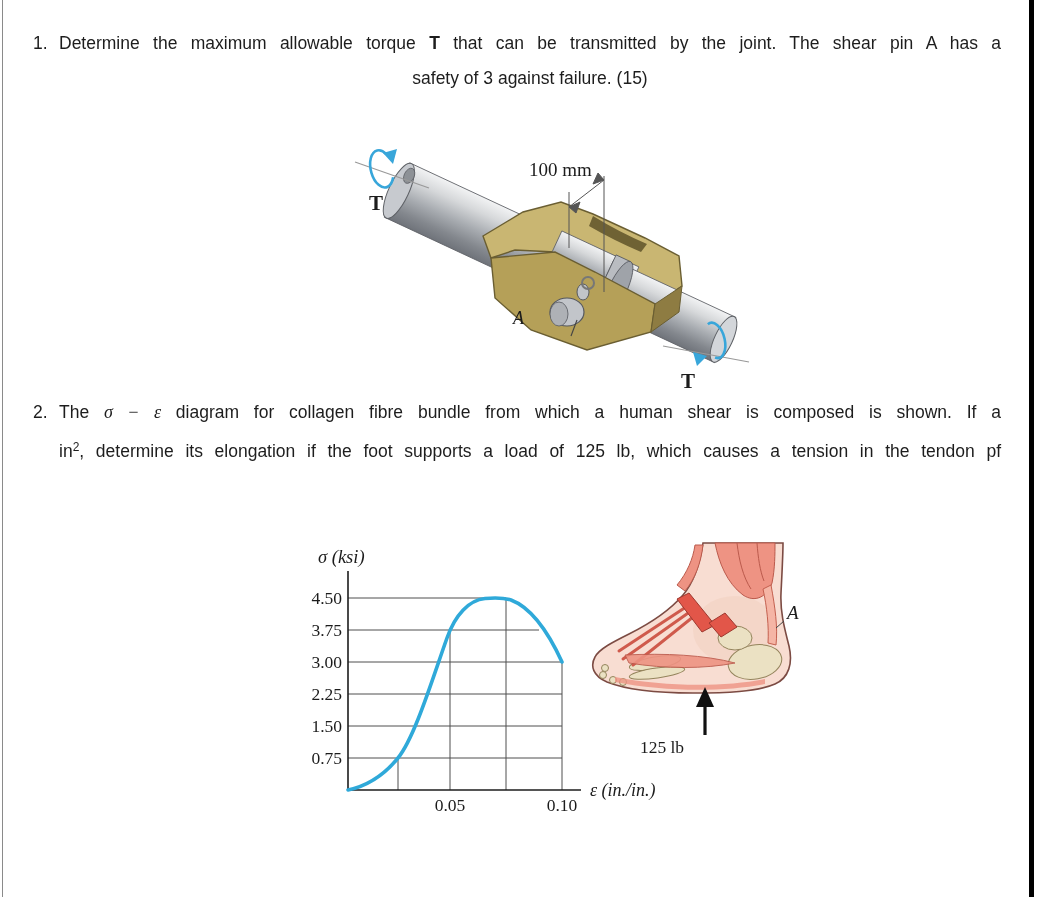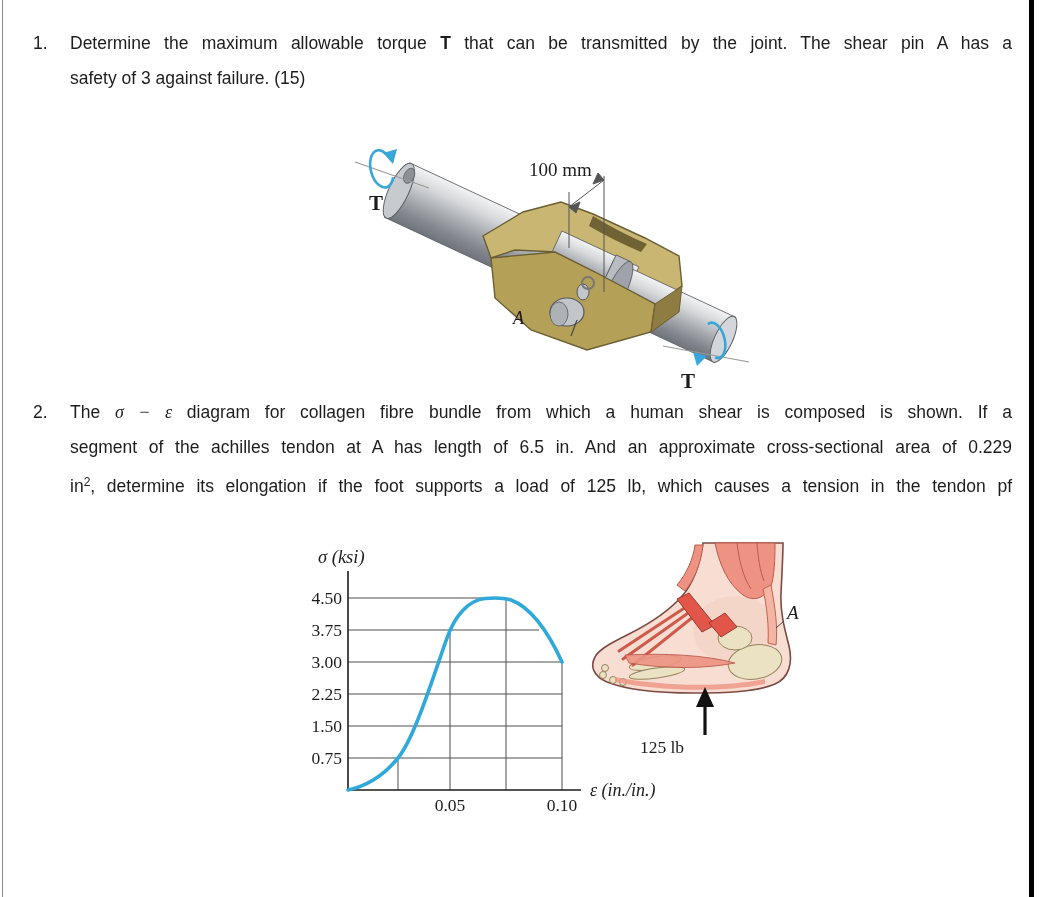--- a/index.html
+++ b/index.html
@@ -5,23 +5,23 @@
   html,body { margin:0; padding:0; }
   body {
     width:1039px; height:897px; position:relative; overflow:hidden;
     background:#ffffff; font-family:"Liberation Sans", sans-serif;
   }
   .border-left  { position:absolute; left:2px; top:0; width:1px; height:897px; background:#8a8a8a; }
   .border-right { position:absolute; left:1029px; top:0; width:5px; height:897px; background:#000; }
 
   .question { position:absolute; left:0; width:1039px; color:#1d1d1d; font-size:17.5px; line-height:35px; }
   .qnum  { position:absolute; left:33px; top:0; }
-  .qbody { position:absolute; left:70px; top:0; width:942px; }
+  .qbody { position:absolute; left:59px; top:0; width:942px; }
   .jline { text-align:justify; text-align-last:justify; }
-  .lline { text-align:left; }
+  .lline { text-align:center; }
   .boldT { font-weight:700; }
   .math  { font-family:"Liberation Serif", serif; font-style:italic; font-size:18px; }
   .sub-f { font-family:"Liberation Serif", serif; font-style:italic; font-size:12.5px; vertical-align:-4px; }
   .sup-2 { font-size:12px; vertical-align:6px; }
 
   svg { position:absolute; overflow:visible; }
   .serif-label  { font-family:"Liberation Serif", serif; fill:#1c1c1c; }
   .italic-label { font-family:"Liberation Serif", serif; font-style:italic; fill:#1c1c1c; }
   .bold-T { font-family:"Liberation Serif", serif; font-weight:700; fill:#1c1c1c; }
 </style>
@@ -108,21 +108,20 @@
     </g>
     <polygon points="352,226 348,212 362,216" fill="#38a6da"></polygon>
   </g>
   <text class="bold-T" x="336" y="248" font-size="21">T</text>
 </svg>
 
 <div class="question" style="top:395px;">
   <span class="qnum">2.</span>
   <div class="qbody">
     <div class="jline"><span>The </span><span class="math">σ − ε</span><span> diagram for collagen fibre bundle from which a human shear is composed is shown. If a</span></div>
-    <div class="jline">segment of the achilles tendon at A has length of 6.5 in. And an approximate cross-sectional area of 0.229</div>
     <div class="jline"><span>in</span><span class="sup-2">2</span><span>, determine its elongation if the foot supports a load of 125 lb, which causes a tension in the tendon pf</span></div>
   </div>
 </div>
 
 <svg style="left:293px; top:543px;" width="390" height="280" viewBox="0 0 390 280">
 
   <g stroke="#4f4f4f" stroke-width="1">
     <line x1="55" y1="55" x2="213" y2="55"></line>
     <line x1="55" y1="87" x2="246" y2="87"></line>
     <line x1="55" y1="119" x2="269" y2="119"></line>

